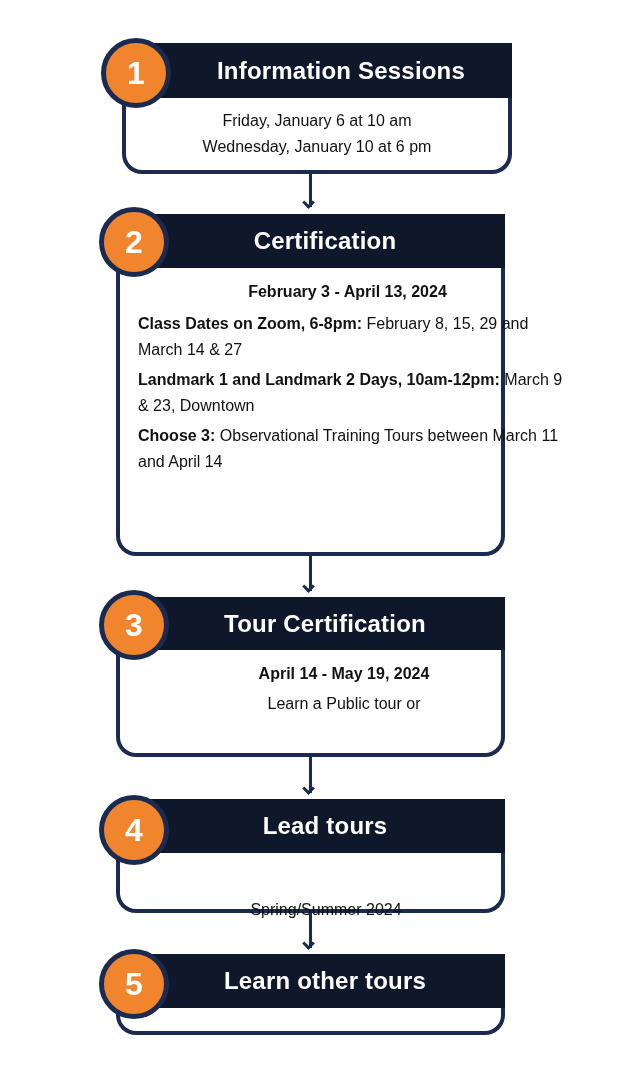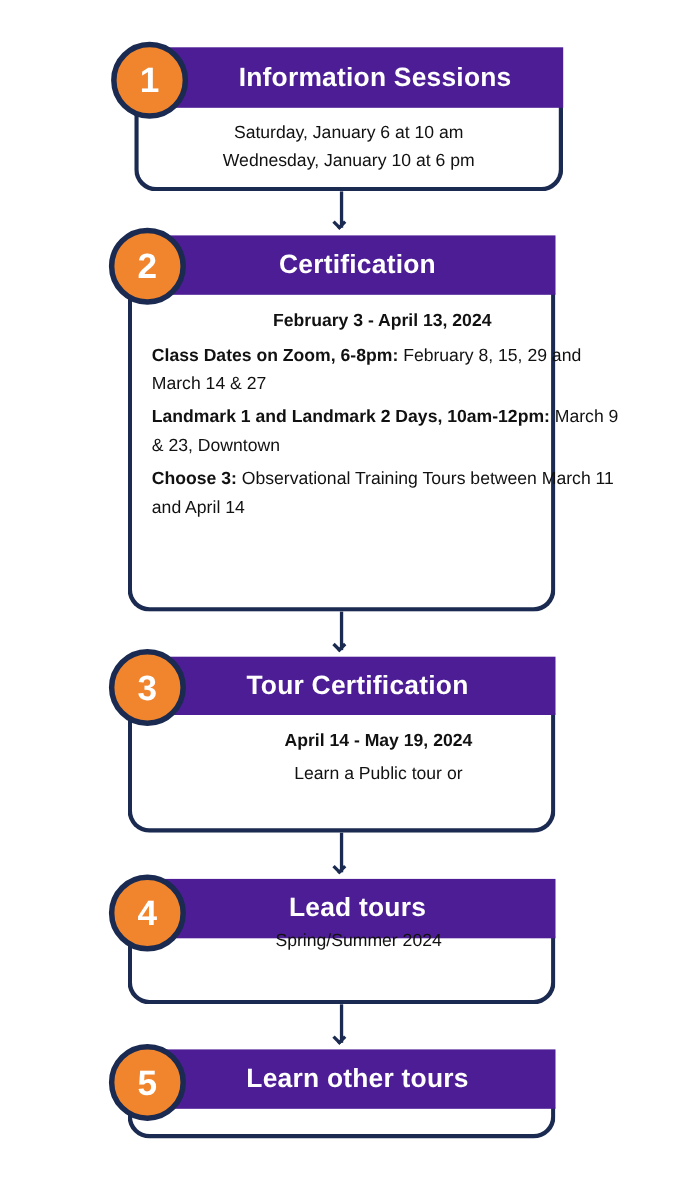--- a/index.html
+++ b/index.html
@@ -15,21 +15,21 @@
     .box {
       position: absolute;
       background: #ffffff;
       border: 4px solid #1b2a50;
       border-top: none;
       border-radius: 0 0 20px 20px;
       box-sizing: border-box;
     }
     .header {
       position: absolute;
-      background: #4c1d95;
+      background: #0f172a;
       color: #ffffff;
       font-weight: bold;
       font-size: 24px;
       display: flex;
       align-items: center;
       justify-content: center;
       box-sizing: border-box;
       letter-spacing: 0.2px;
     }
     .badge {
@@ -80,21 +80,21 @@
 
 <div class="step" style="left:0;top:0;">
   <div class="box" style="left:122px;top:96px;width:390px;height:78px;"></div>
   <div class="header" style="left:150px;top:43px;width:362px;height:55px;padding-left:20px;">
     <span>Information Sessions</span>
   </div>
   <div class="badge" style="left:101px;top:38px;">
     <span>1</span>
   </div>
   <div class="body-text center" style="left:122px;width:390px;top:108px;">
-    <div>Saturday, January 6 at 10 am</div>
+    <div>Friday, January 6 at 10 am</div>
     <div>Wednesday, January 10 at 6 pm</div>
   </div>
 </div>
 
 <div class="arrow" style="left:309px;top:174px;height:33px;"></div>
 
 <div class="step" style="left:0;top:0;">
   <div class="box" style="left:116px;top:266px;width:389px;height:290px;"></div>
   <div class="header" style="left:145px;top:214px;width:360px;height:54px;padding-left:0;">
     <span>Certification</span>
@@ -135,21 +135,21 @@
 <div class="arrow" style="left:309px;top:757px;height:36px;"></div>
 
 <div class="step" style="left:0;top:0;">
   <div class="box" style="left:116px;top:851px;width:389px;height:62px;"></div>
   <div class="header" style="left:145px;top:799px;width:360px;height:54px;padding-left:0;">
     <span>Lead tours</span>
   </div>
   <div class="badge" style="left:99px;top:795px;">
     <span>4</span>
   </div>
-  <div class="body-text center" style="left:116px;width:420px;top:843px;">
+  <div class="body-text center" style="left:116px;width:420px;top:897px;">
     <div>Spring/Summer 2024</div>
   </div>
 </div>
 
 <div class="arrow" style="left:309px;top:913px;height:35px;"></div>
 
 <div class="step" style="left:0;top:0;">
   <div class="box" style="left:116px;top:1006px;width:389px;height:29px;"></div>
   <div class="header" style="left:145px;top:954px;width:360px;height:54px;padding-left:0;">
     <span>Learn other tours</span>

